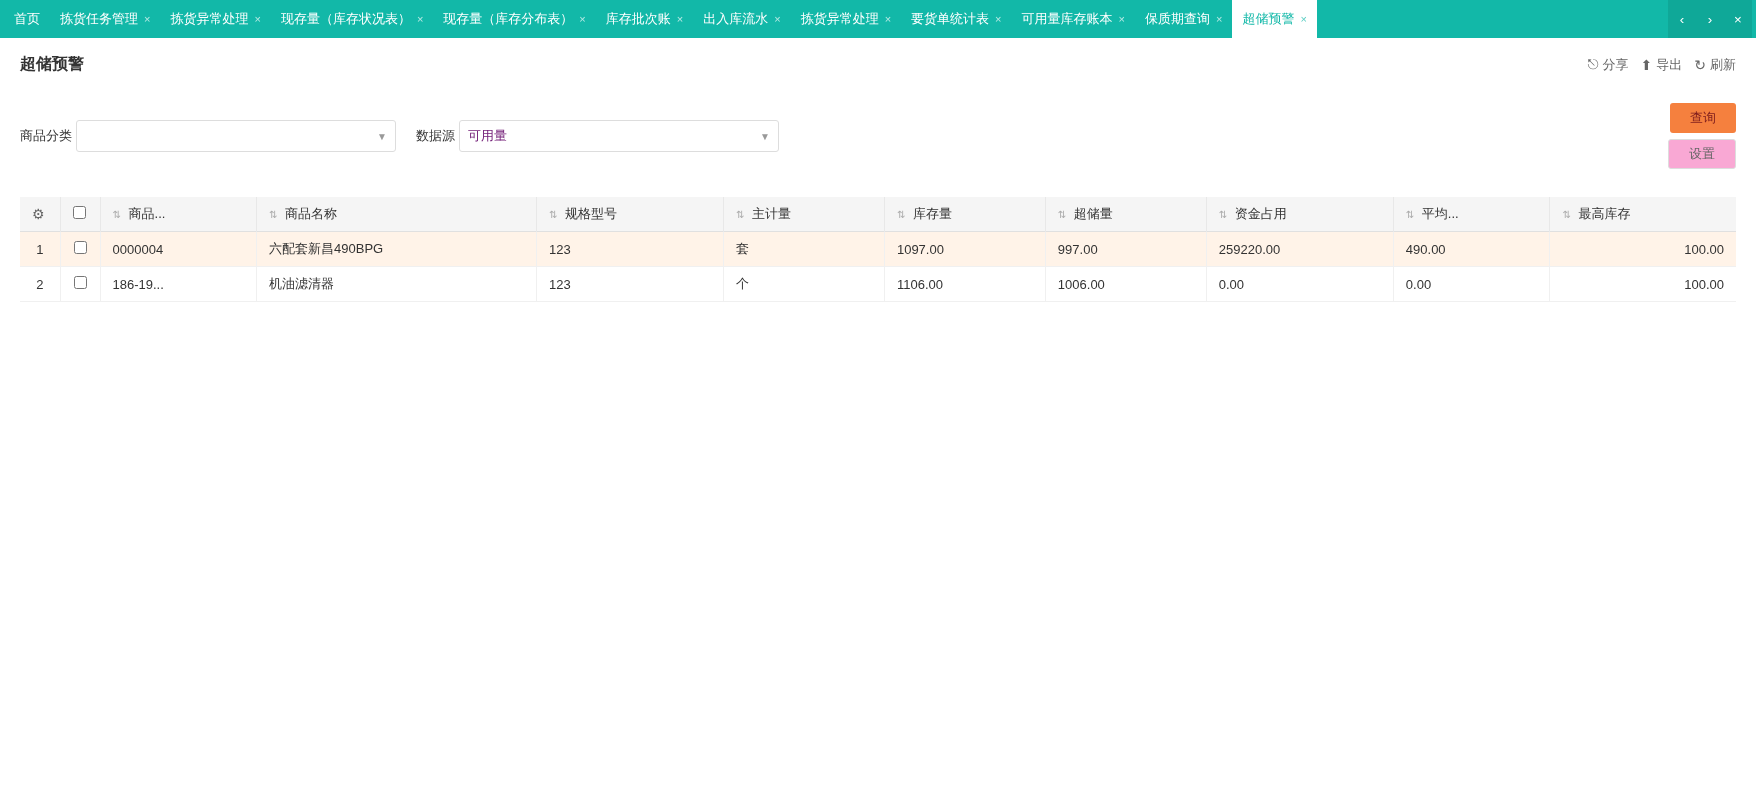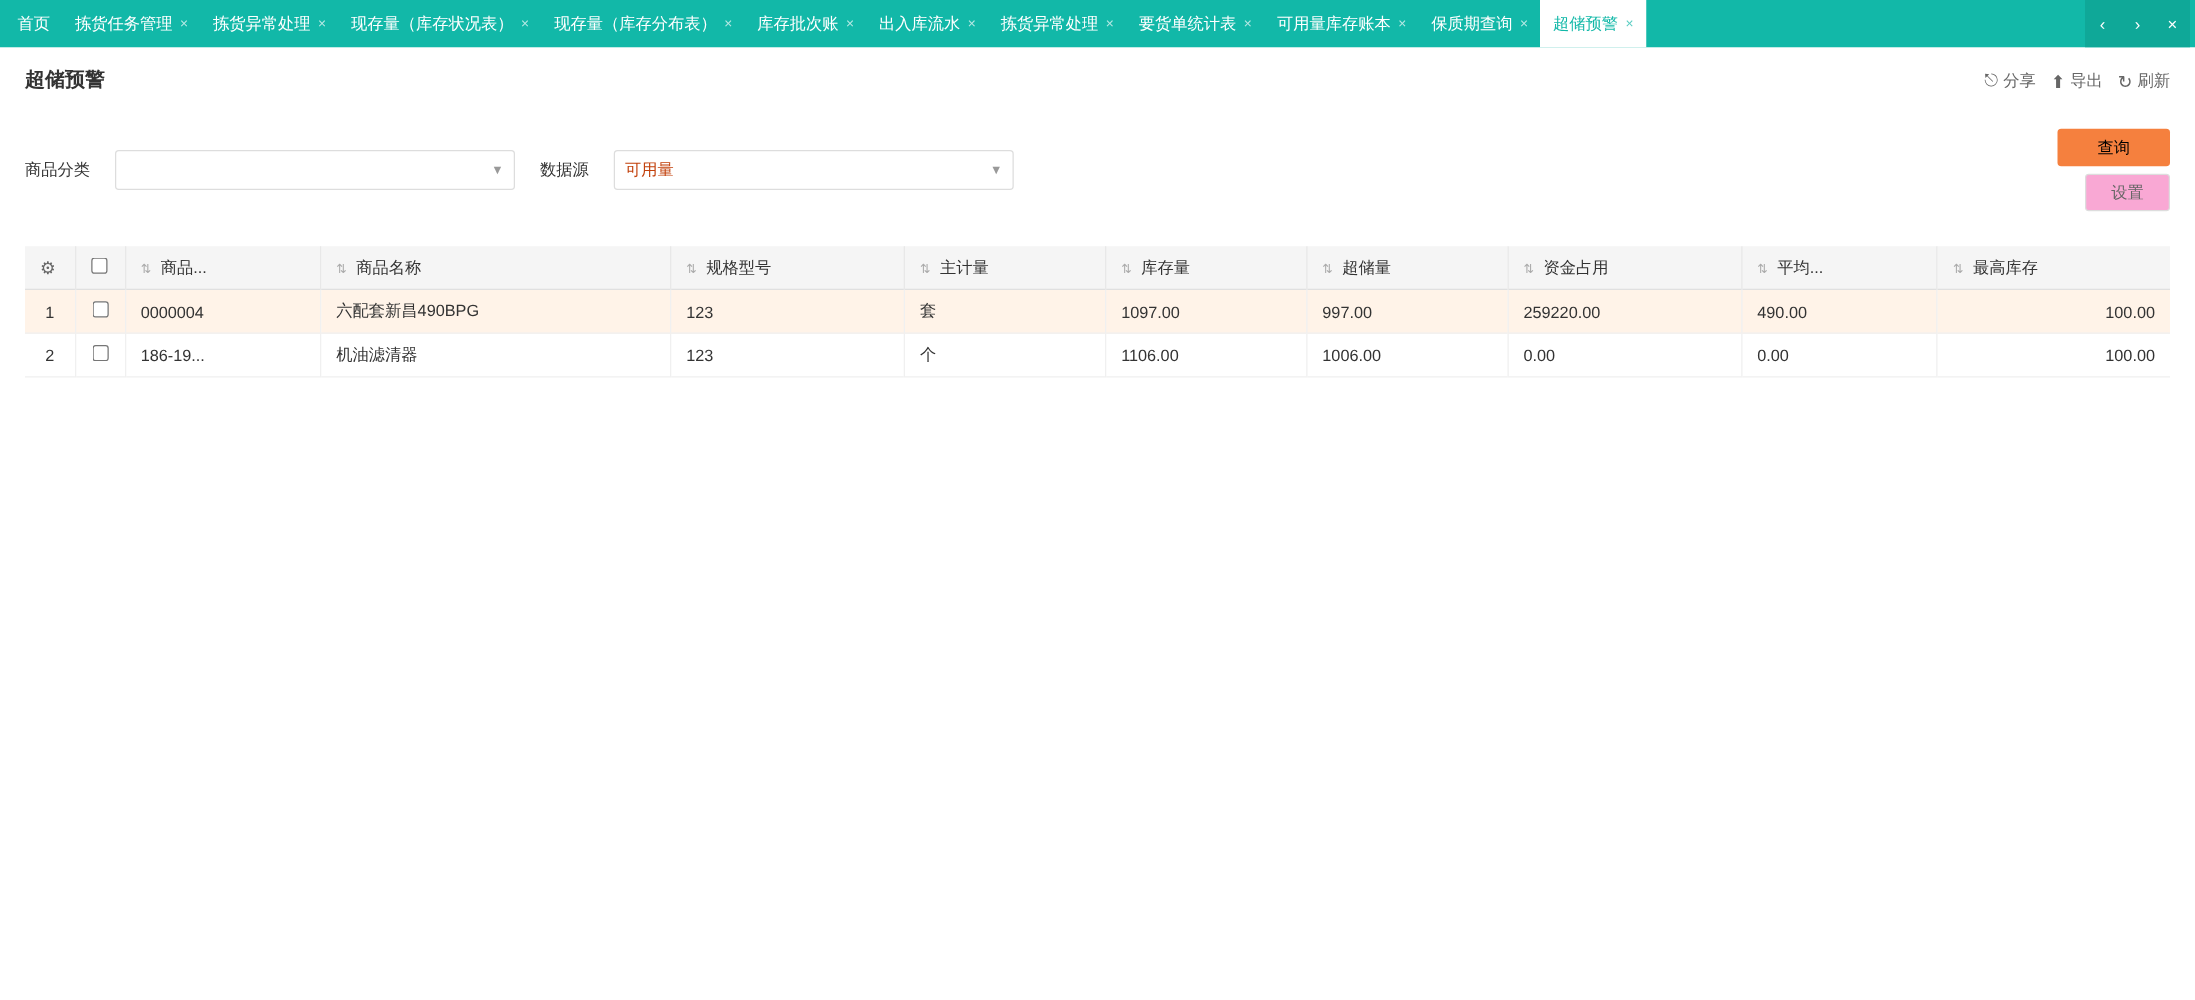--- a/index.html
+++ b/index.html
@@ -87,21 +87,21 @@
     .filter-bar {
       display: flex;
       align-items: center;
       gap: 20px;
       margin-bottom: 16px;
       padding: 12px 0;
     }
     .filter-item {
       display: flex;
       align-items: center;
-      gap: 20px;
+      gap: 4px;
     }
     .filter-label {
       color: #333;
       font-size: 13px;
       flex-shrink: 0;
     }
     .filter-select {
       width: 320px;
       height: 32px;
       border: 1px solid #ddd;
@@ -110,24 +110,24 @@
       display: flex;
       align-items: center;
       justify-content: space-between;
       cursor: pointer;
       background: #fff;
     }
     .filter-select-text { color: #999; font-size: 13px; }
     .filter-select-arrow { color: #999; font-size: 10px; }
     .btn-query {
       background: #f5803e;
-      color: #000000;
+      color: #7f1d1d;
       border: none;
       border-radius: 3px;
-      padding: 6px 32px;
+      padding: 6px 20px;
       cursor: pointer;
       font-size: 13px;
     }
     .btn-settings {
       background: #f9a8d4;
       color: #666;
       border: 1px solid #ddd;
       border-radius: 3px;
       padding: 5px 20px;
       cursor: pointer;
@@ -254,21 +254,21 @@
     <div class="filter-item">
       <span class="filter-label">商品分类</span>
       <div class="filter-select">
         <span class="filter-select-text"></span>
         <span class="filter-select-arrow">▼</span>
       </div>
     </div>
     <div class="filter-item">
       <span class="filter-label">数据源</span>
       <div class="filter-select">
-        <span class="filter-select-text" style="color:#c2410c;">可用量</span>
+        <span class="filter-select-text" style="color:#701a75;">可用量</span>
         <span class="filter-select-arrow">▼</span>
       </div>
     </div>
     <div style="margin-left:auto;display:flex;flex-direction:column;gap:6px;align-items:flex-end;">
       <button class="btn-query">查询</button>
       <button class="btn-settings">设置</button>
     </div>
   </div>
 
   <table class="data-table">

